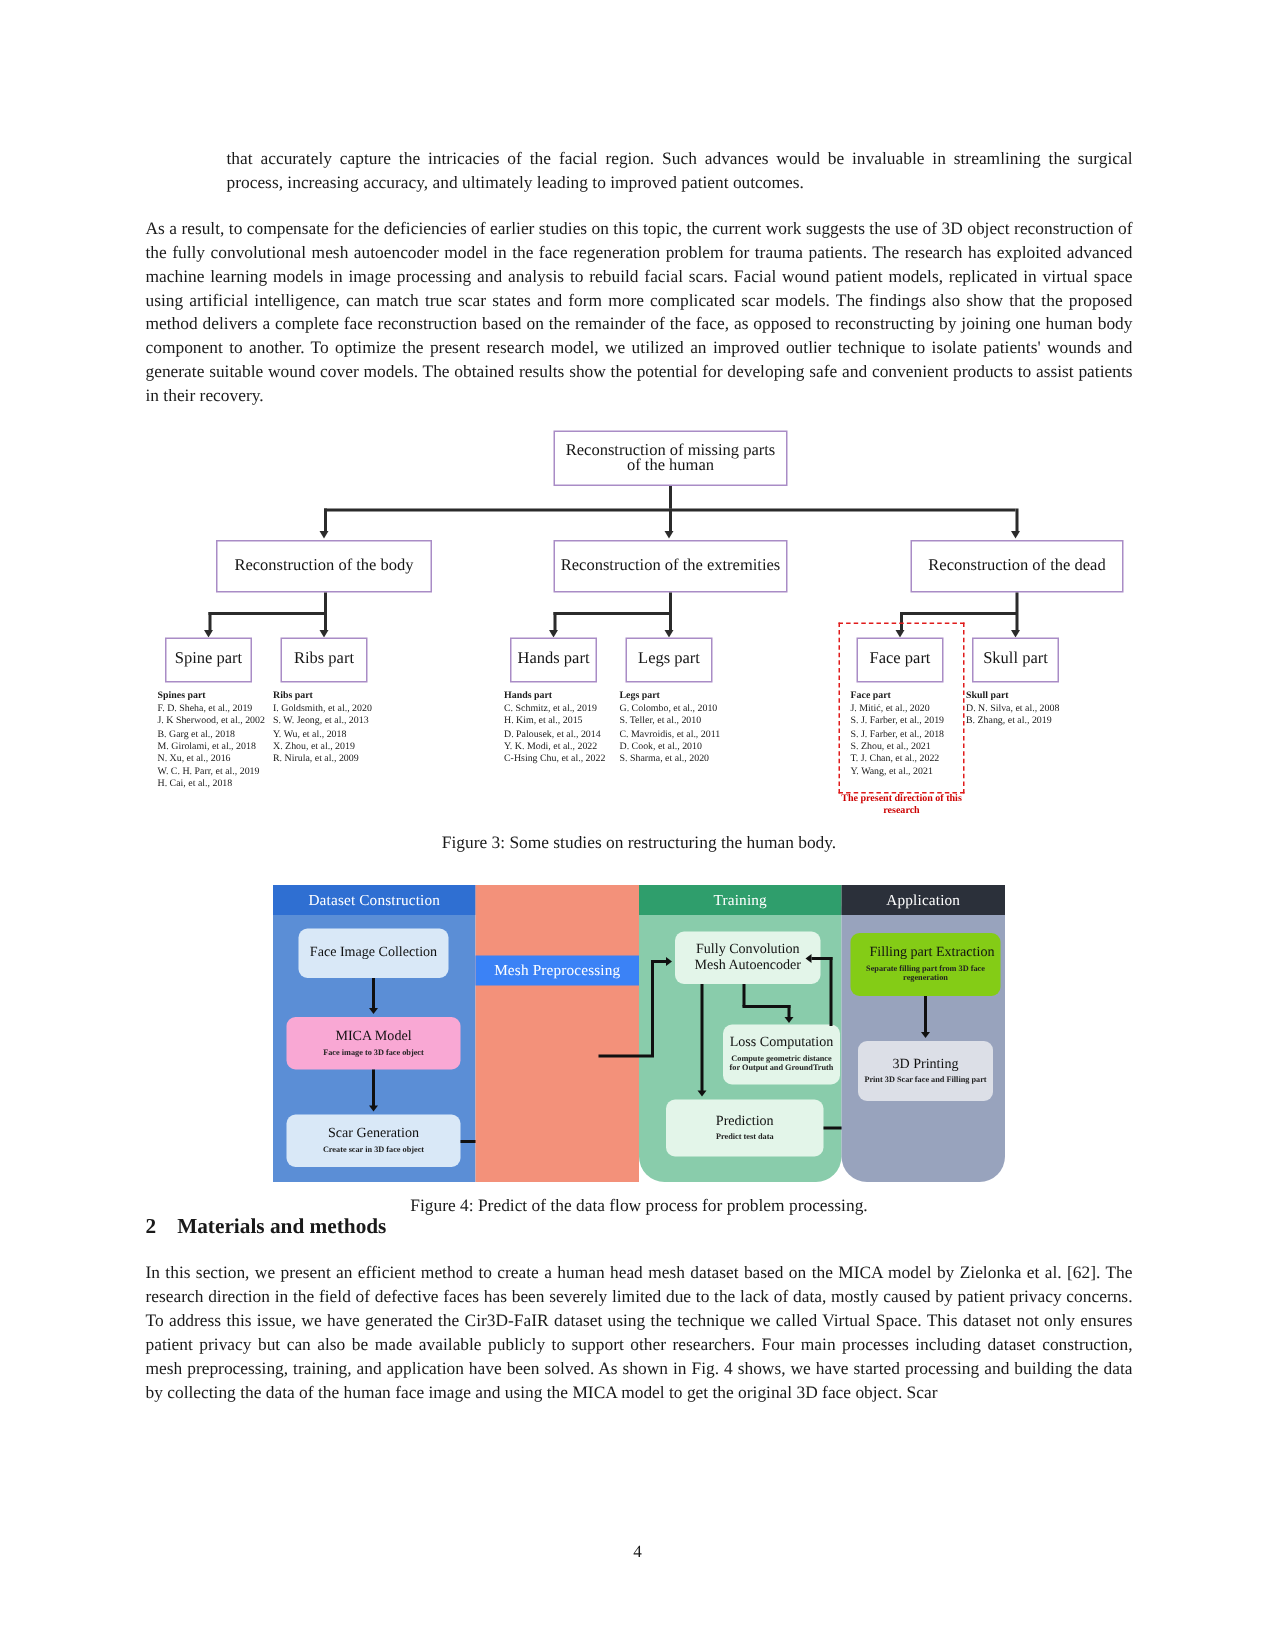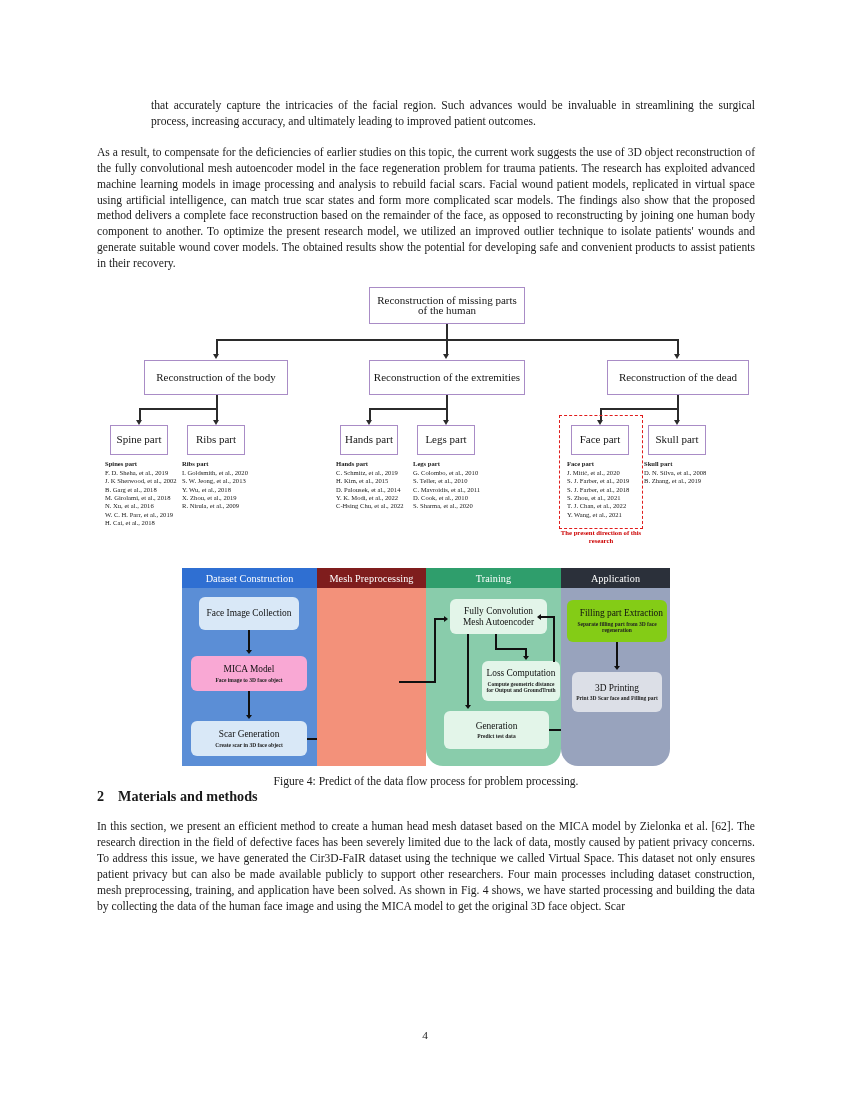--- a/index.html
+++ b/index.html
@@ -330,20 +330,21 @@
 
       <div class="reflist" style="left:547px; top:176px;">
         <span class="rhead">Skull part</span>
         <span class="ritem">D. N. Silva, et al., 2008</span>
         <span class="ritem">B. Zhang, et al., 2019</span>
       </div>
 
       <div class="presentdir" style="left:452px; top:245px;">The present direction of this research</div>
     </div>
 
+    <p class="figcaption">Figure 3: Some studies on restructuring the human body.</p>
 
     <div class="fig4wrap">
       <div class="fig4">
 
         <div class="fcol" style="width:135px; background:#5b8ed6;">
           <div class="fhead" style="background:#2f6fd2;">
             <span>Dataset Construction</span>
           </div>
           <div class="fbody">
             <div class="fbox" style="left:17px; top:9px; width:100px; height:33px; background:#d9e8f7;">
@@ -365,21 +366,21 @@
             </div>
 
             <div class="fline h" style="left:125px; top:150px; width:26px;"></div>
             <div class="fline v" style="left:149px; top:30px; height:122px;"></div>
             <div class="fline h" style="left:149px; top:30px; width:26px;"></div>
             <div class="farrow right" style="left:173px; top:27.5px;"></div>
           </div>
         </div>
 
         <div class="fcol" style="width:109px; background:#f3917a;">
-          <div class="fhead" style="background:#7f1d1d;">
+          <div class="fhead" style="background:#3b82f6;margin-top:47px;">
             <span>Mesh Preprocessing</span>
           </div>
         </div>
 
         <div class="fcol" style="width:135px; background:#89ccab;border-radius:17px;">
           <div class="fhead" style="background:#2f9e6c;">
             <span>Training</span>
           </div>
           <div class="fbody">
 
@@ -403,21 +404,21 @@
             <div class="fbox" style="left:56px; top:73px; width:78px; height:40px; background:#e3f5e9;">
               <span class="bt">Loss Computation</span>
               <span class="bs">Compute geometric distance for Output and GroundTruth</span>
             </div>
 
             <div class="fline v" style="left:127px; top:28px; height:46px;"></div>
             <div class="fline h" style="left:115px; top:28px; width:14px;"></div>
             <div class="farrow left" style="left:111px; top:25.5px;"></div>
 
             <div class="fbox" style="left:18px; top:123px; width:105px; height:38px; background:#e3f5e9;">
-              <span class="bt">Generation</span>
+              <span class="bt">Prediction</span>
               <span class="bs">Predict test data</span>
             </div>
 
             <div class="fline h" style="left:123px; top:141px; width:30px;"></div>
             <div class="fline v" style="left:151px; top:32px; height:110px;"></div>
             <div class="fline h" style="left:151px; top:32px; width:12px;"></div>
             <div class="farrow right" style="left:161px; top:29.5px;"></div>
           </div>
         </div>
 

